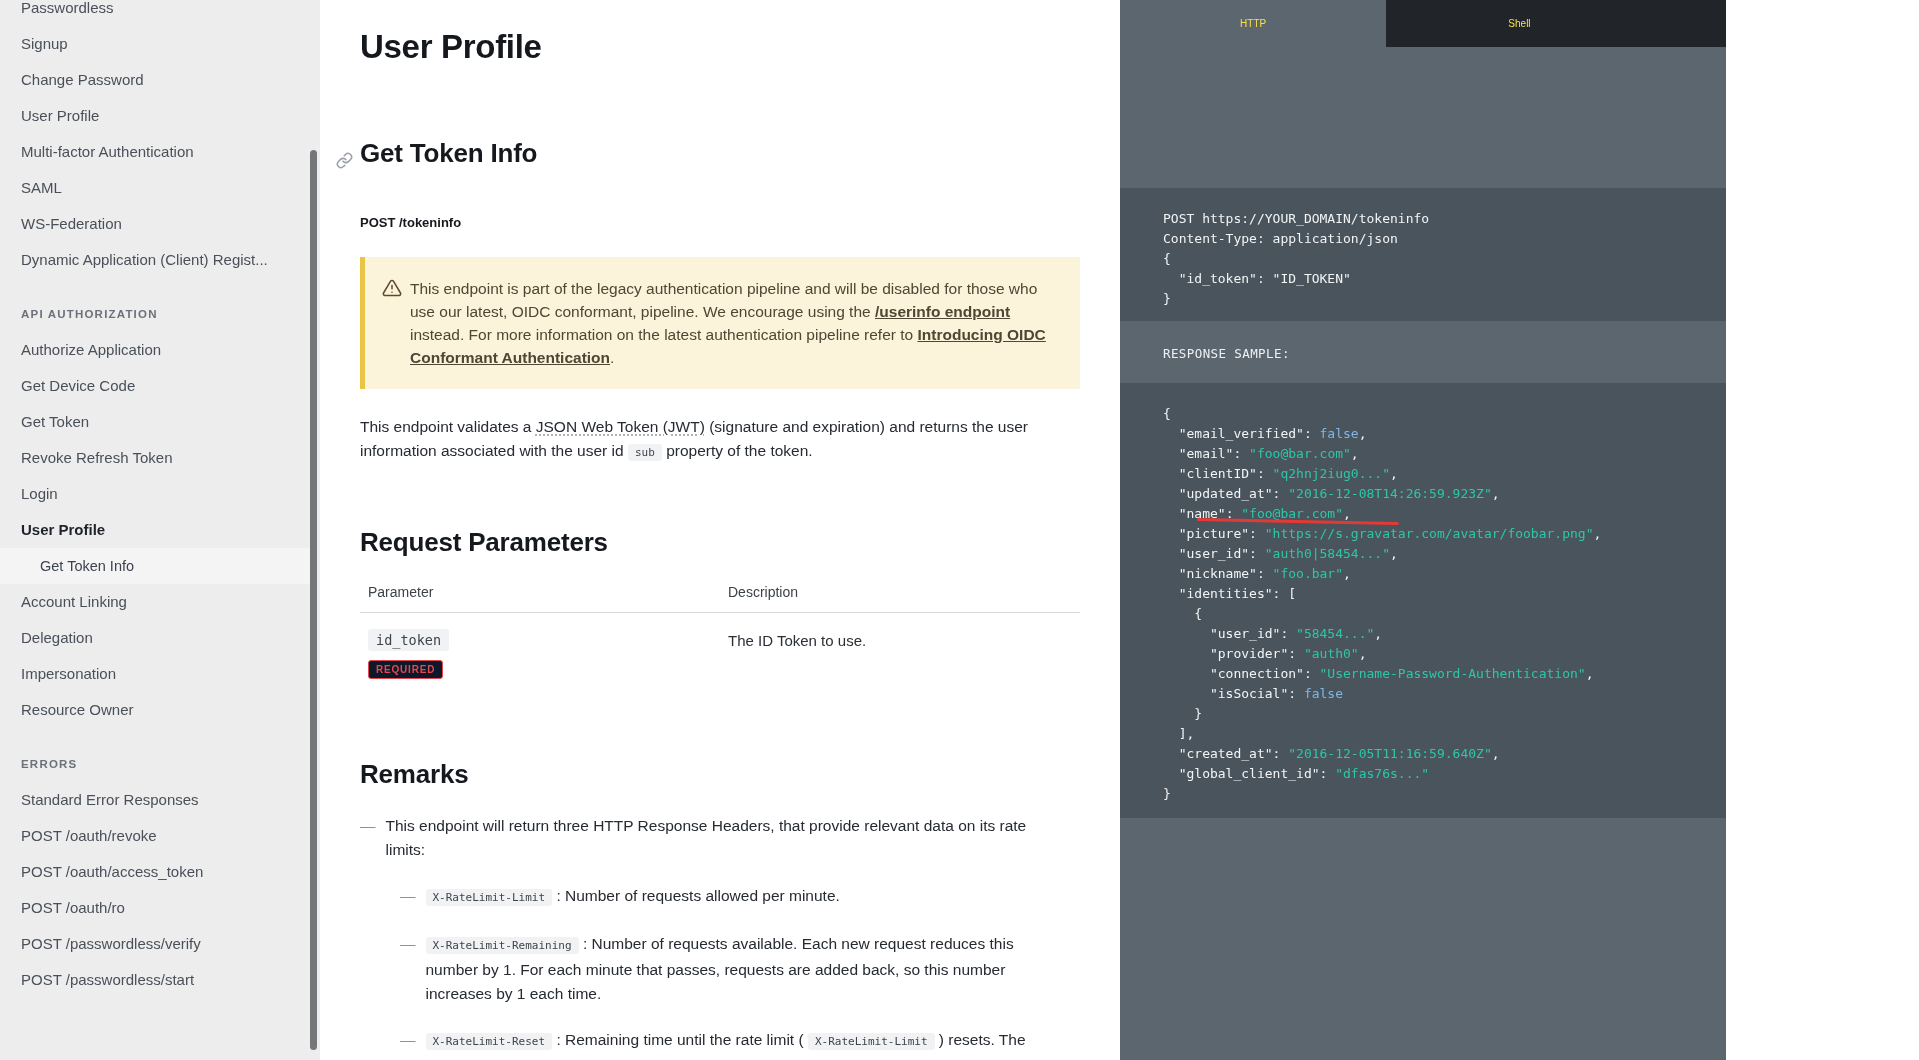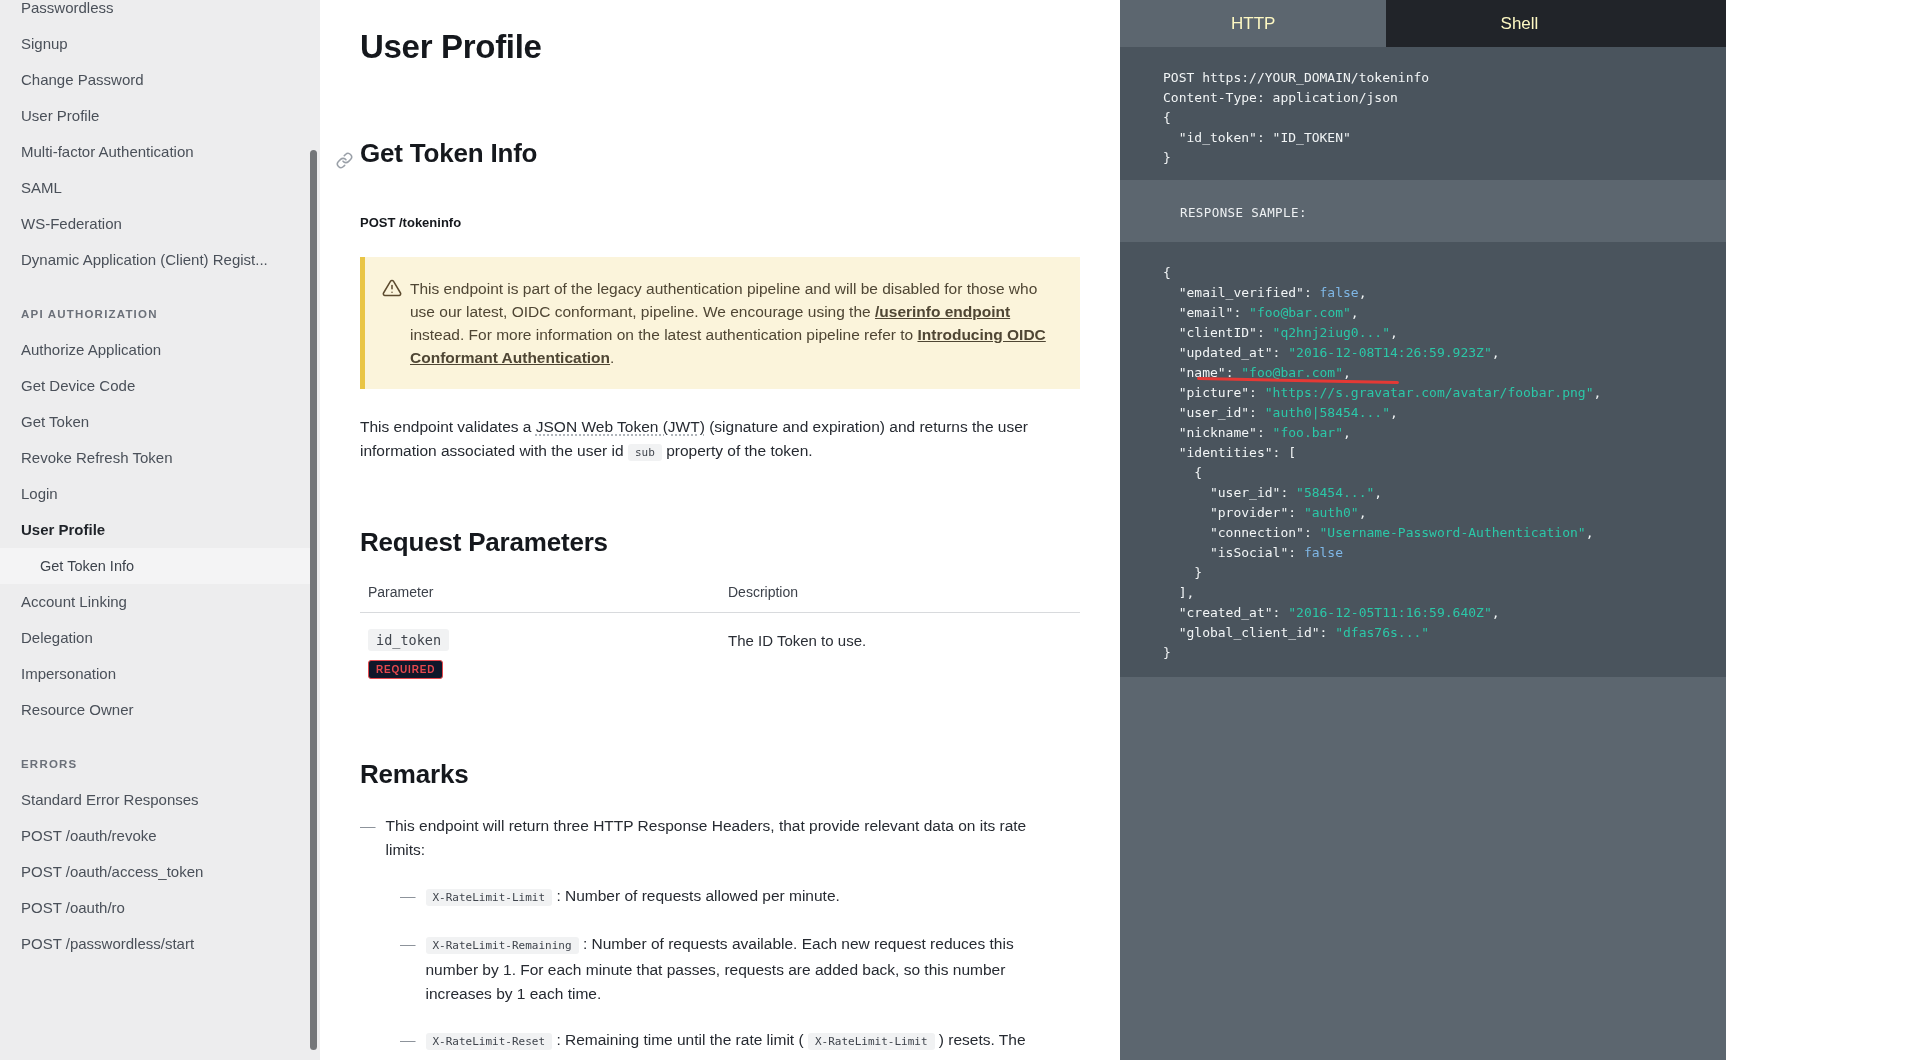--- a/index.html
+++ b/index.html
@@ -66,28 +66,28 @@
   .dash{color:#8d939b;flex:0 0 auto;}
   .remark .rtext{max-width:680px;}
   .remark.nested{margin-left:40px;margin-top:22px;max-width:680px;}
   .remark.nested .rtext{max-width:640px;}
 
   
   .panel{position:absolute;left:1120px;top:0;width:799px;height:1060px;
     background:var(--panel-bg);overflow:hidden;}
   .tabbar{display:flex;height:47px;background:var(--tab-dark);}
   .tab{flex:1;display:flex;align-items:center;justify-content:center;
-    font-size:17px;color:#fef9c3;cursor:pointer;}
+    font-size:10px;color:#fde047;cursor:pointer;}
   .tab.active{background:var(--panel-bg);}
   .codeblock{font-family:"DejaVu Sans Mono",monospace;font-size:13px;line-height:20px;
     color:var(--code-white);background:var(--panel-code-bg);padding:21px 20px 12px 43px;
     white-space:pre;}
-  .req-block{}
+  .req-block{margin-top:141px;}
   .resp-label{font-family:"DejaVu Sans Mono",monospace;font-size:12.5px;letter-spacing:.4px;
-    color:#eef1f3;padding:25px 0 22px 60px;}
+    color:#eef1f3;padding:25px 0 22px 43px;}
   .resp-block{padding-bottom:14px;}
   .code-line{position:relative;height:20px;}
   .tk-k,.tk-p{color:var(--code-white);}
   .tk-s{color:var(--code-teal);}
   .tk-b{color:var(--code-blue);}
   .red-underline{position:absolute;left:34px;top:16px;width:202px;height:3px;
     background:var(--underline-red);border-radius:2px;transform:rotate(1.1deg);}
   .panel-scroll{position:absolute;right:3px;top:845px;width:6px;height:44px;
     background:#23272c;border-radius:3px;}
 </style>
@@ -116,20 +116,21 @@
         <div class="nav-item sub current">Get Token Info</div>
         <div class="nav-item">Account Linking</div>
         <div class="nav-item">Delegation</div>
         <div class="nav-item">Impersonation</div>
         <div class="nav-item">Resource Owner</div>
         <div class="nav-header">ERRORS</div>
         <div class="nav-item">Standard Error Responses</div>
         <div class="nav-item">POST /oauth/revoke</div>
         <div class="nav-item">POST /oauth/access_token</div>
         <div class="nav-item">POST /oauth/ro</div>
+        <div class="nav-item">POST /passwordless/verify</div>
         <div class="nav-item">POST /passwordless/start</div>
       </nav>
     <div class="side-scroll"></div>
   </aside>
 
   <main class="main">
     <h1 class="h1">User Profile</h1>
 
     <div class="h2 h2-anchor">
       <span class="anchor-icon">

